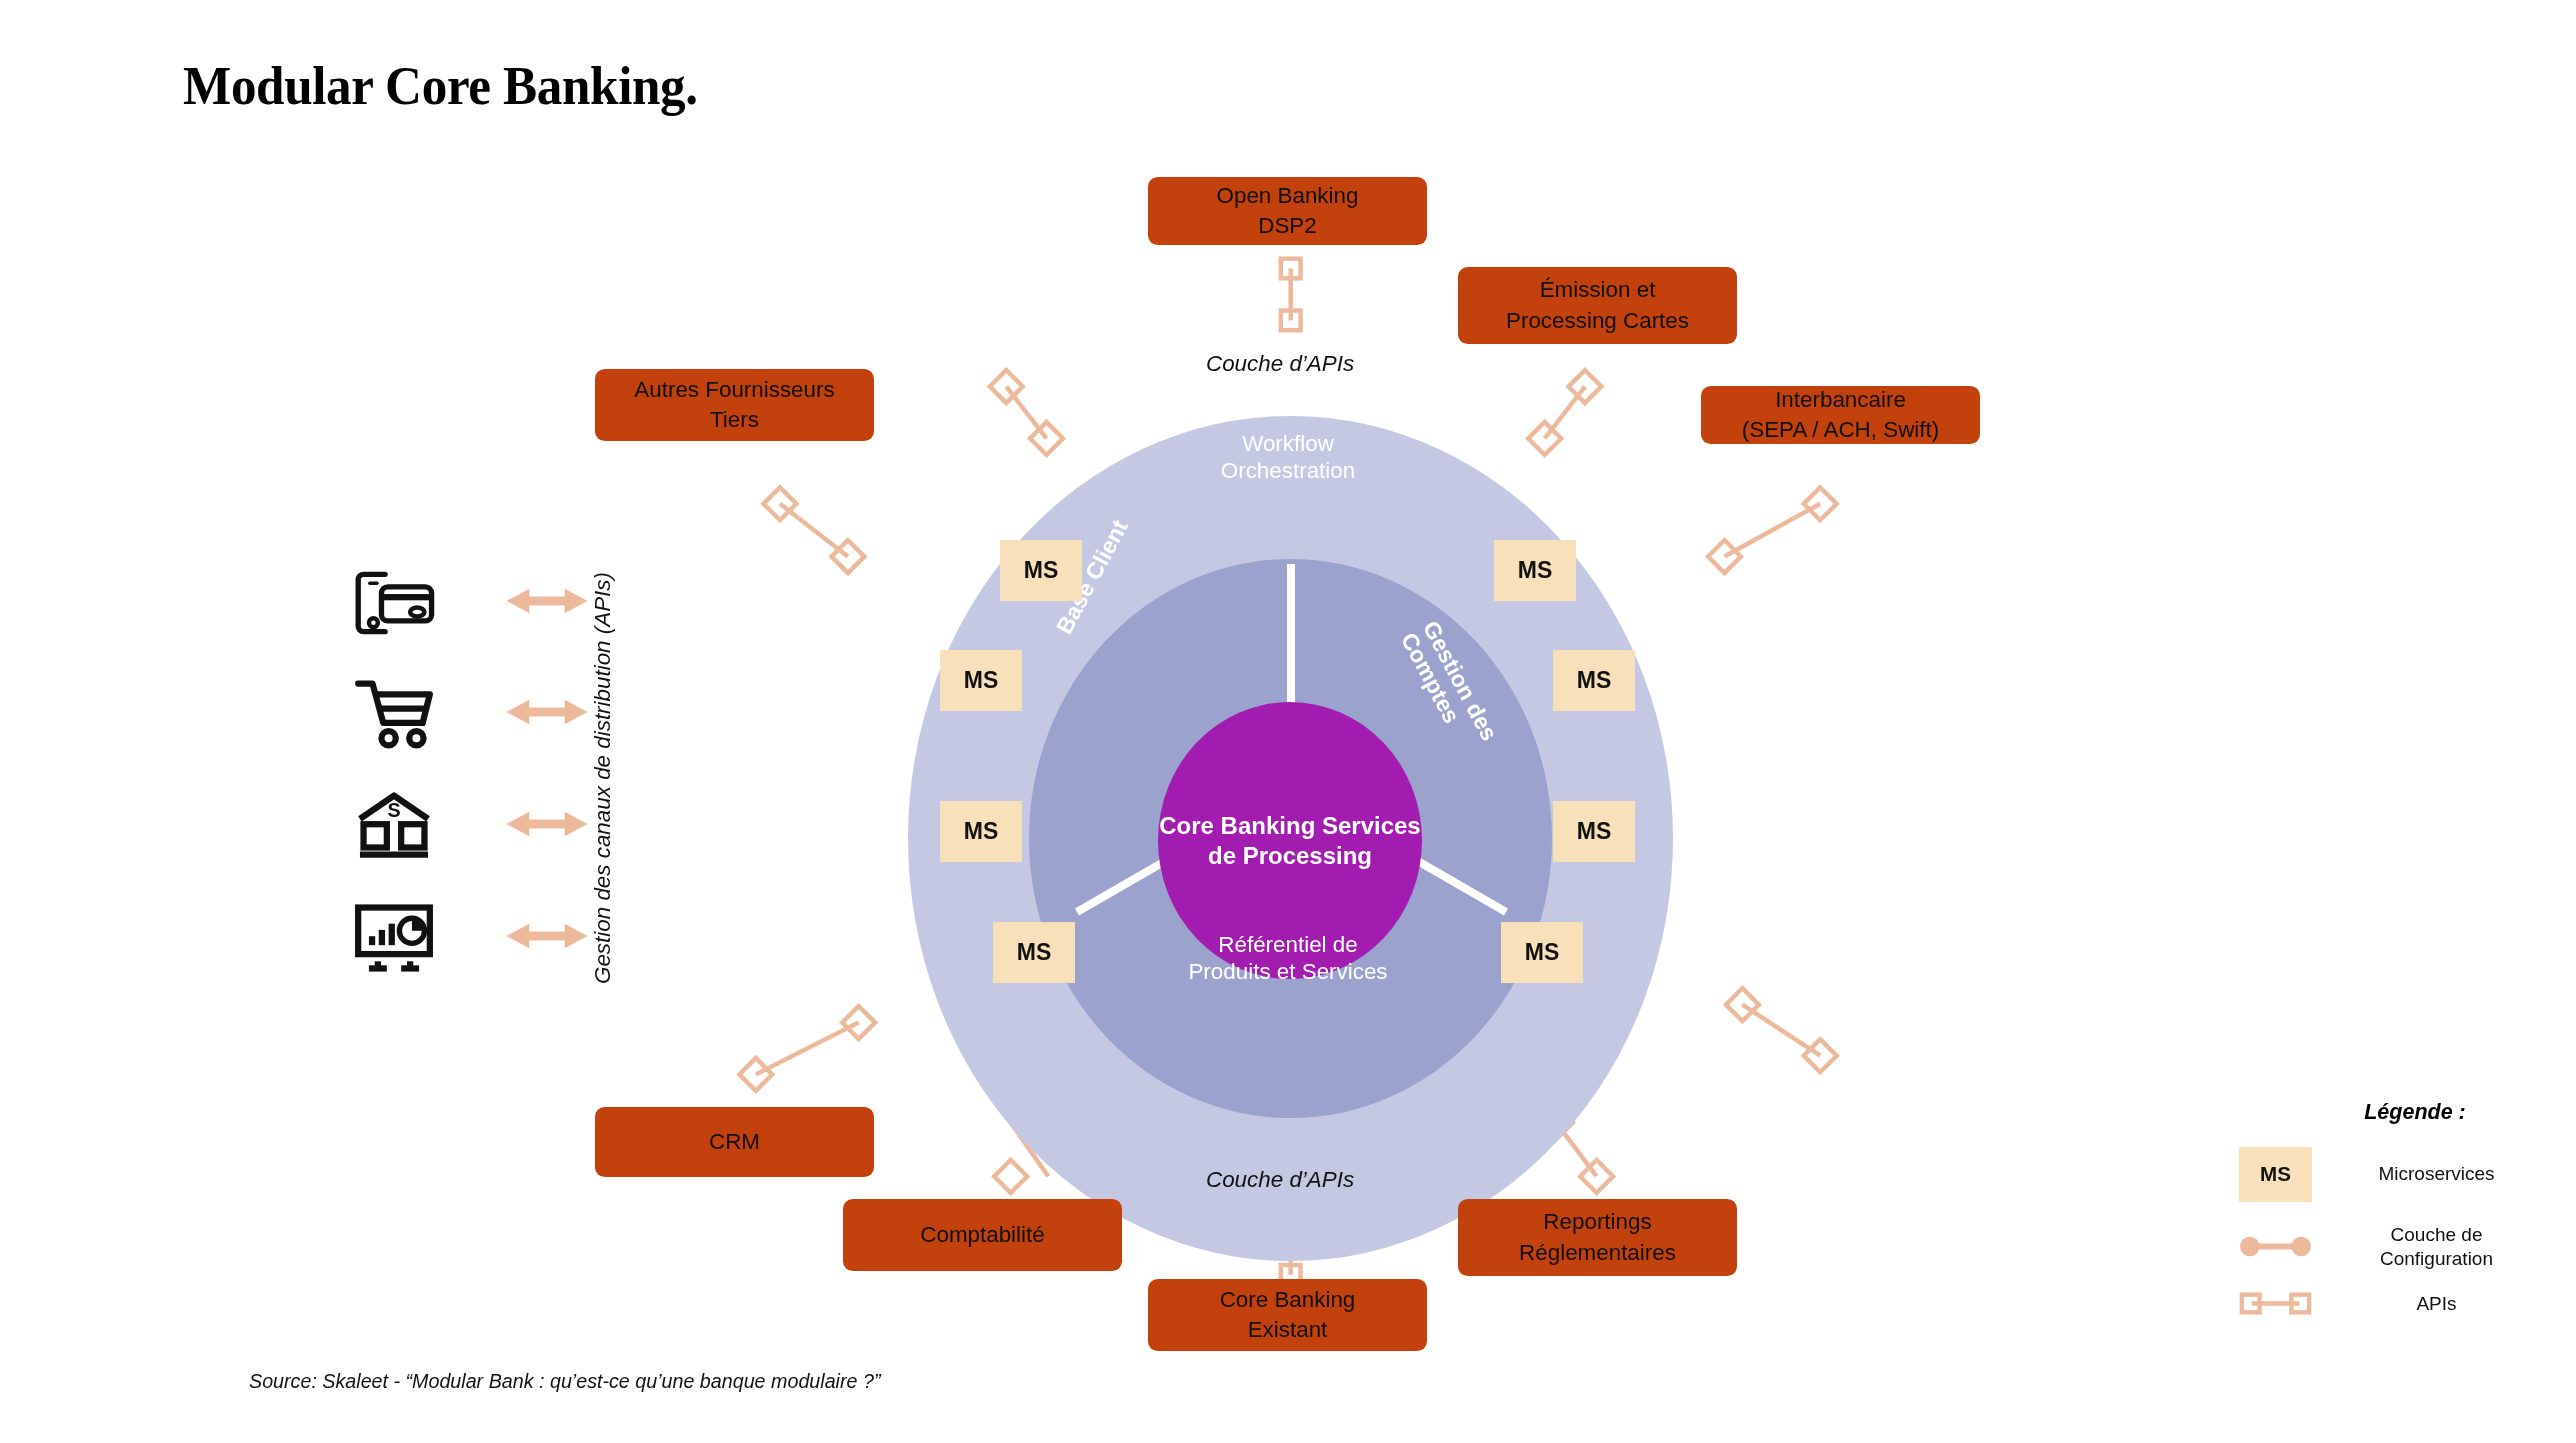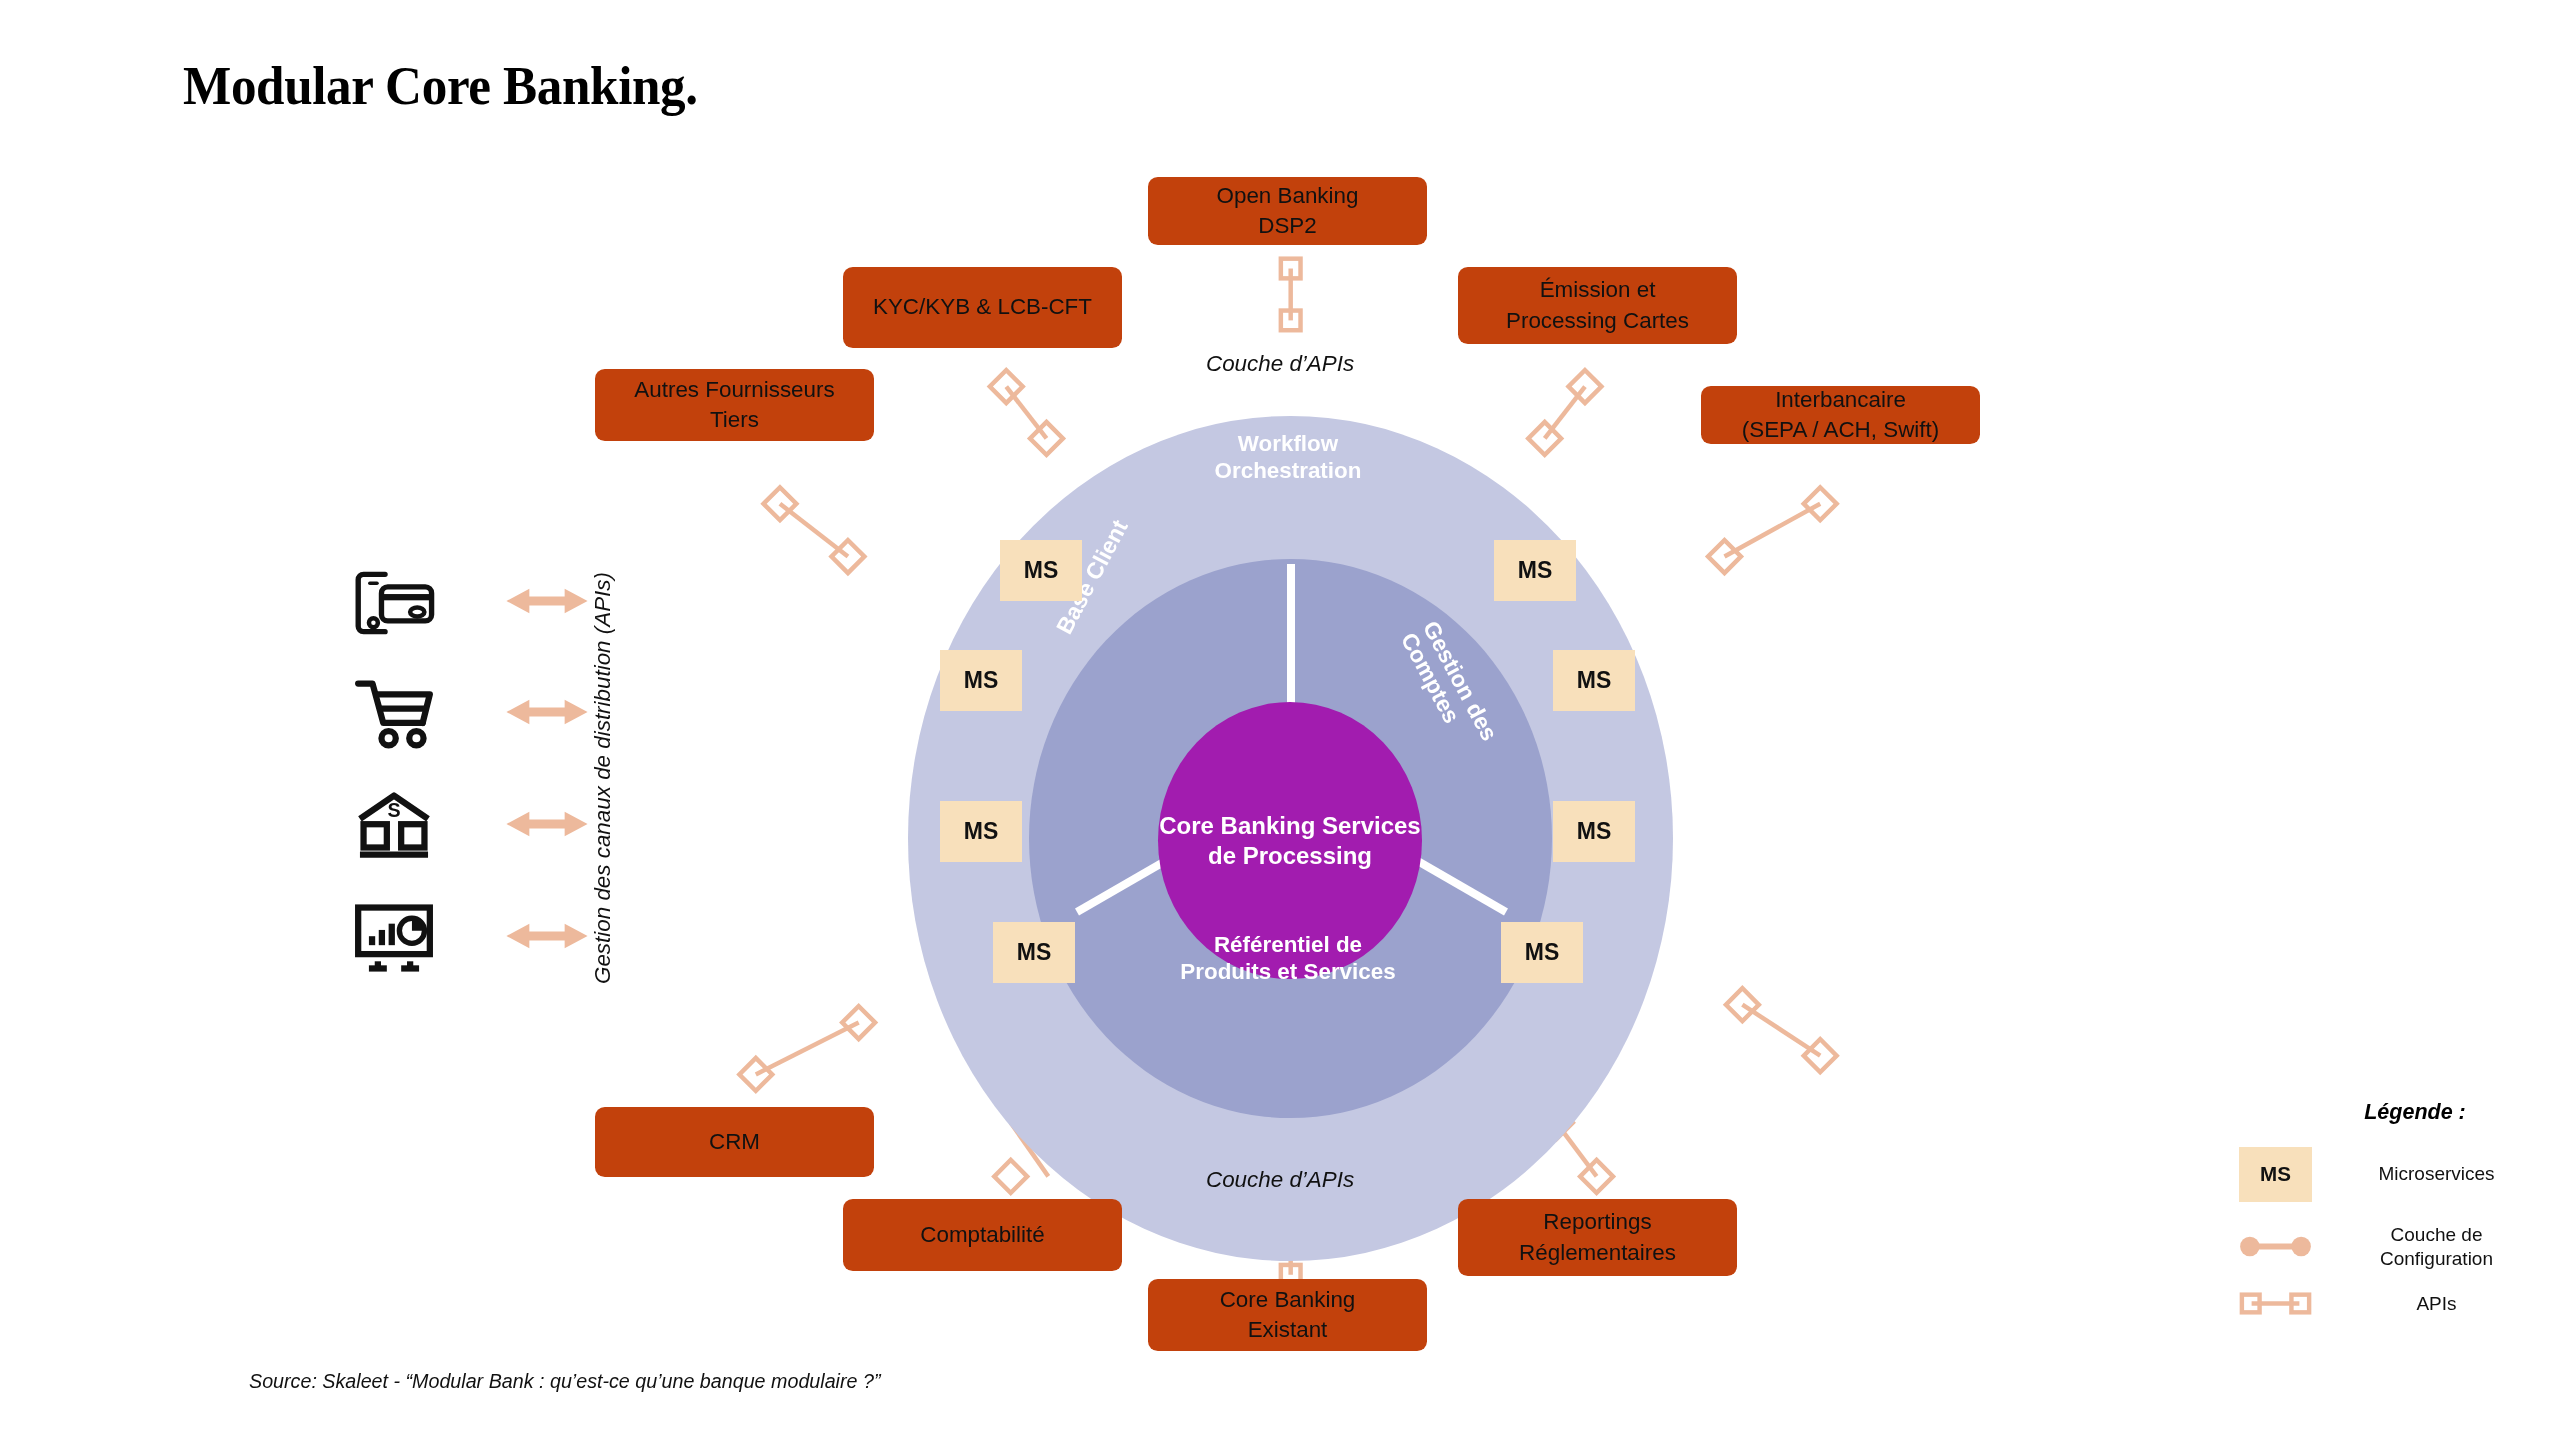--- a/index.html
+++ b/index.html
@@ -70,21 +70,21 @@
   }
   #div-top    { left: 1287px; top: 564px;  width: 8px; height: 157px; }
   #div-bl     { left: 1073px; top: 912px; width: 8px; height: 152px;
                 transform: rotate(-120deg); transform-origin: 50% 0%; }
   #div-br     { left: 1502px; top: 912px; width: 8px; height: 152px;
                 transform: rotate(120deg); transform-origin: 50% 0%; }
 
   
   .ring-label {
     position: absolute; color: #ffffff;
-    font-weight: bold; font-size: 22.4px; line-height: 1.2;
+    font-weight: normal; font-size: 22.4px; line-height: 1.2;
     text-align: center; white-space: pre-line;
   }
   #label-workflow { left: 1154px; top: 431px; width: 268px; }
   #label-ref      { left: 1154px; top: 932px; width: 268px; }
 
   .arc-label {
     position: absolute; color: #ffffff;
     font-weight: bold; font-size: 23px; white-space: nowrap;
   }
   #label-base-client {
@@ -285,21 +285,20 @@
   <div class="ms-box" style="left:1494px; top:540px;">MS</div>
   <div class="ms-box" style="left:1553px; top:650px;">MS</div>
   <div class="ms-box" style="left:1553px; top:801px;">MS</div>
   <div class="ms-box" style="left:1501px; top:922px;">MS</div>
 
   <div class="api-layer-label" style="left:1206px; top:351px;">Couche d’APIs</div>
   <div class="api-layer-label" style="left:1206px; top:1167px;">Couche d’APIs</div>
 
   <div class="out-box" style="left:1148px; top:177px;  width:279px; height:68px;">Open Banking
 DSP2</div>
-  <div class="out-box" style="left:843px;  top:267px;  width:279px; height:81px;">KYC/KYB &amp; LCB-CFT</div>
   <div class="out-box" style="left:595px;  top:369px;  width:279px; height:72px;">Autres Fournisseurs
 Tiers</div>
   <div class="out-box" style="left:1458px; top:267px;  width:279px; height:77px;">Émission et
 Processing Cartes</div>
   <div class="out-box" style="left:1701px; top:386px;  width:279px; height:58px;">Interbancaire
 (SEPA / ACH, Swift)</div>
 
   <div class="out-box" style="left:595px;  top:1107px; width:279px; height:70px;">CRM</div>
   <div class="out-box" style="left:843px,  top:1199px; left:843px; top:1199px; width:279px; height:72px;">Comptabilité</div>
   <div class="out-box" style="left:1148px; top:1279px; width:279px; height:72px;">Core Banking

